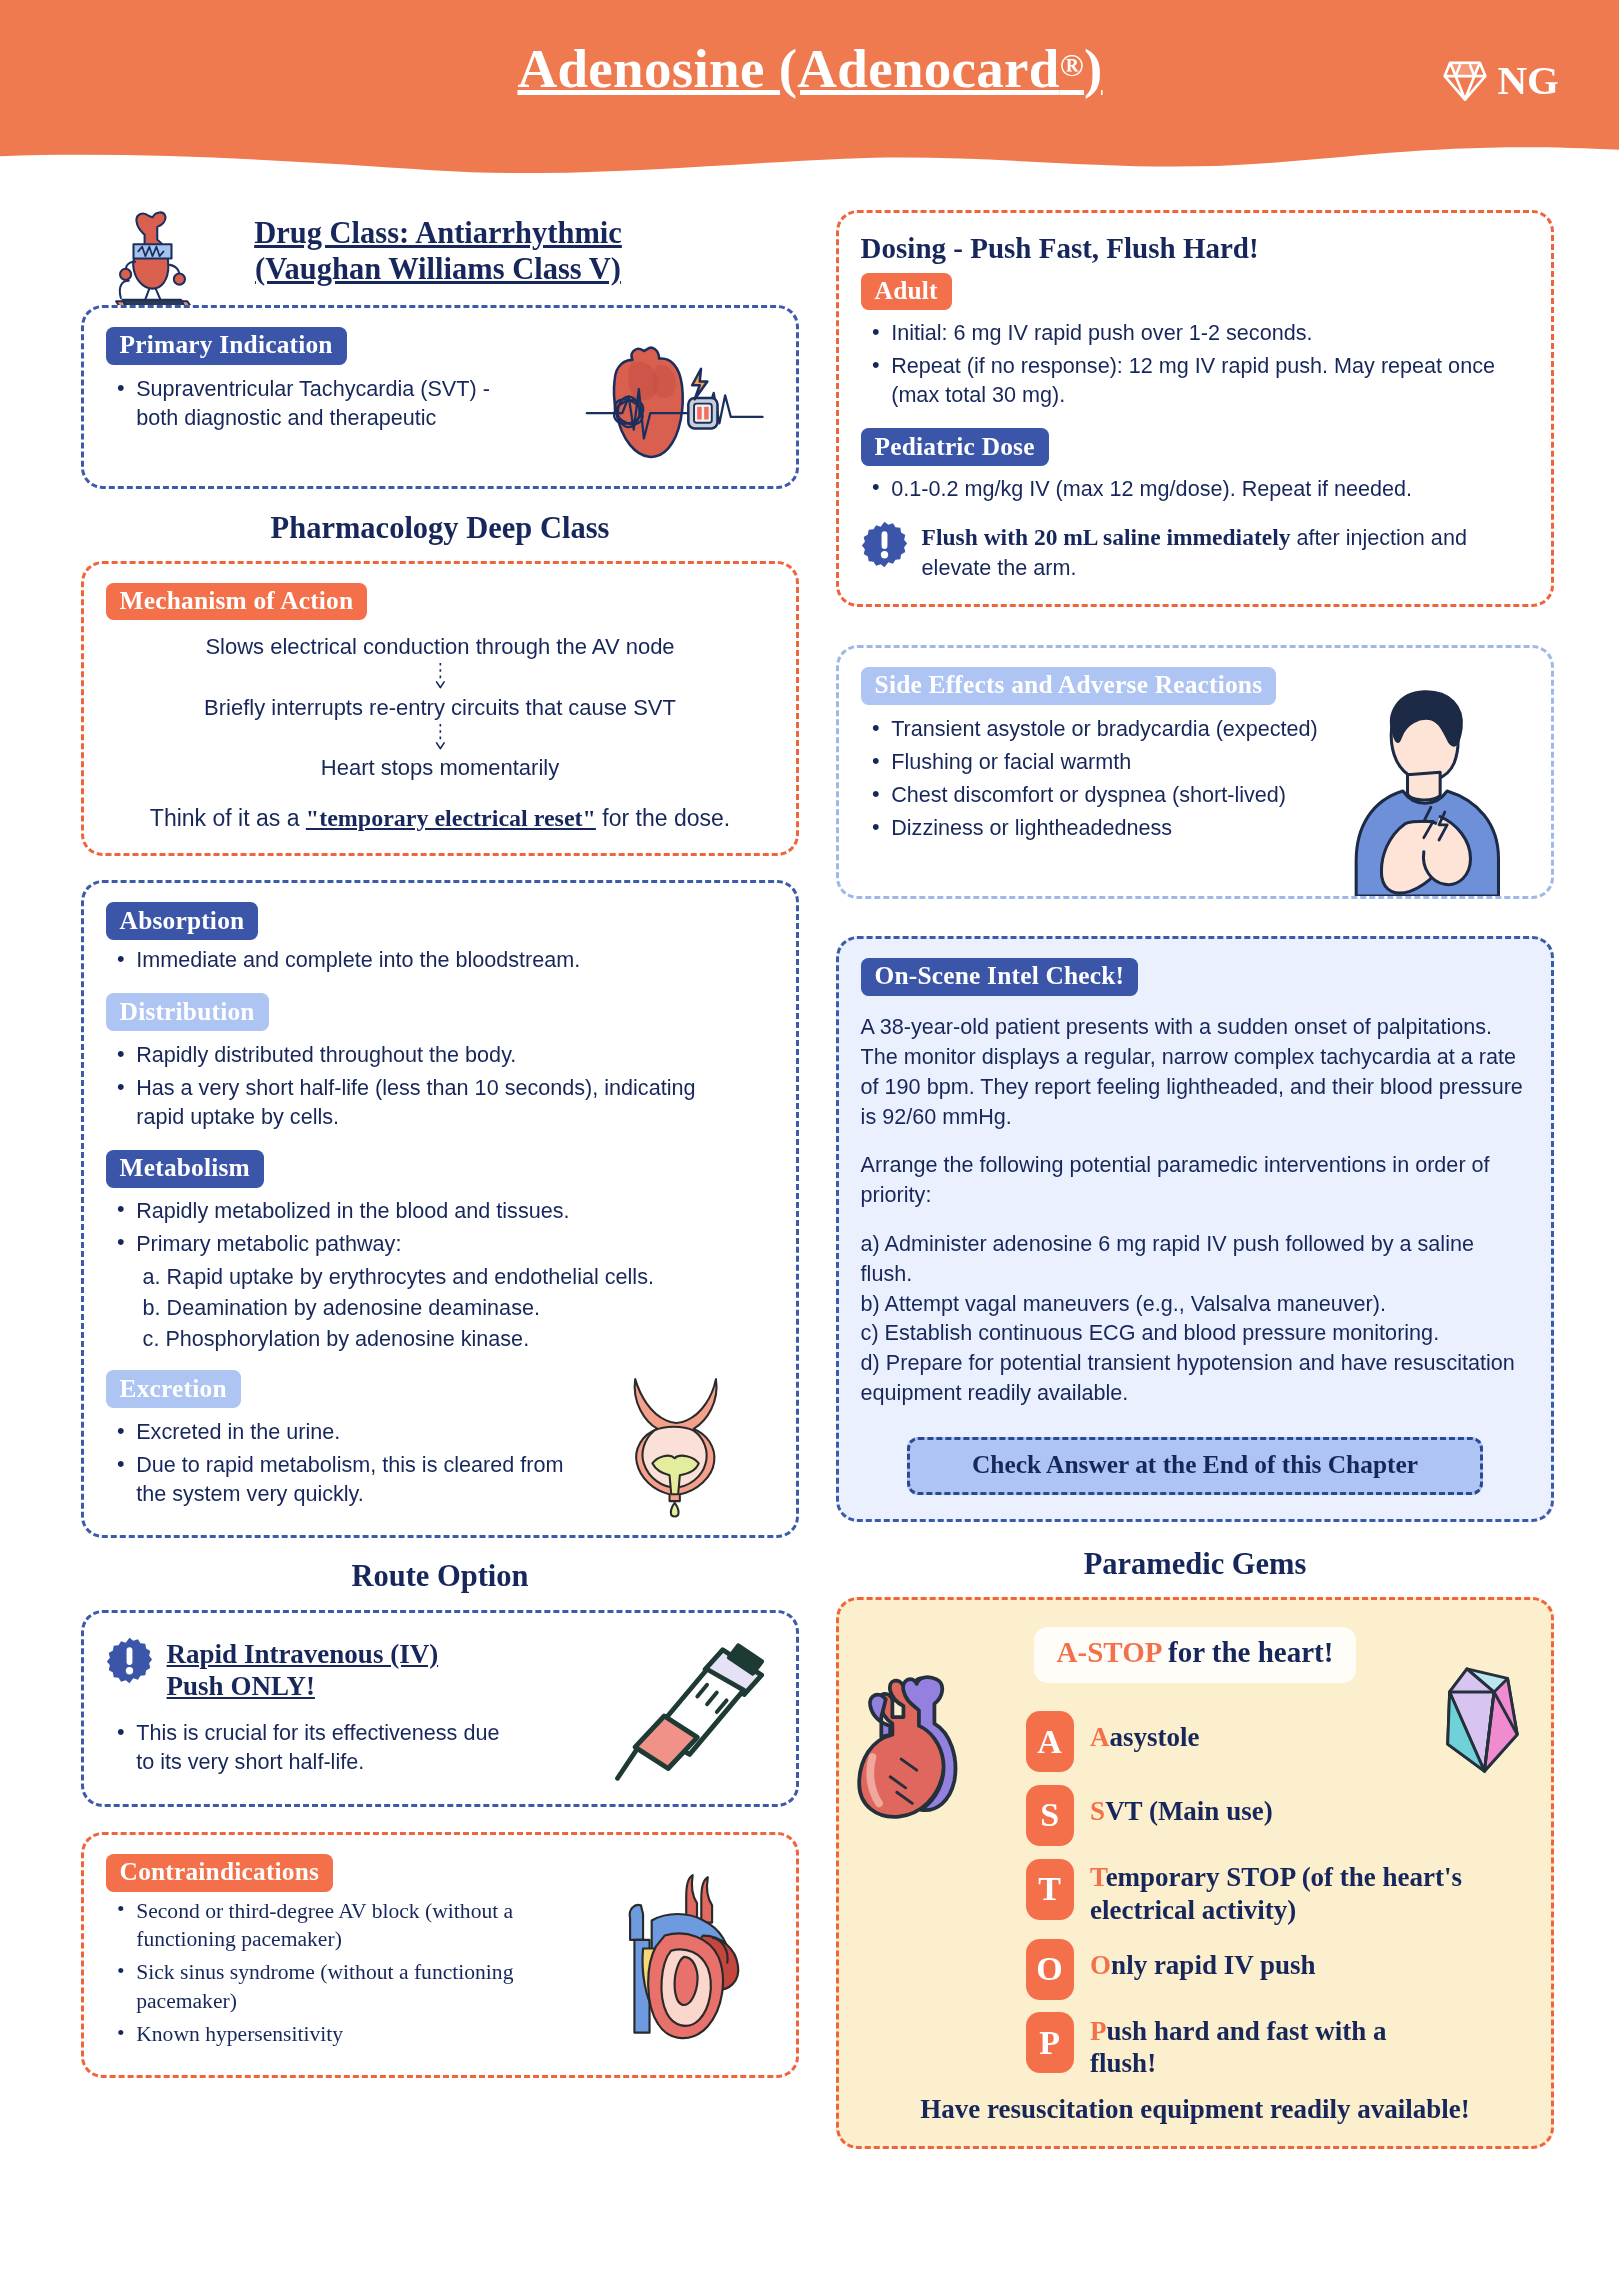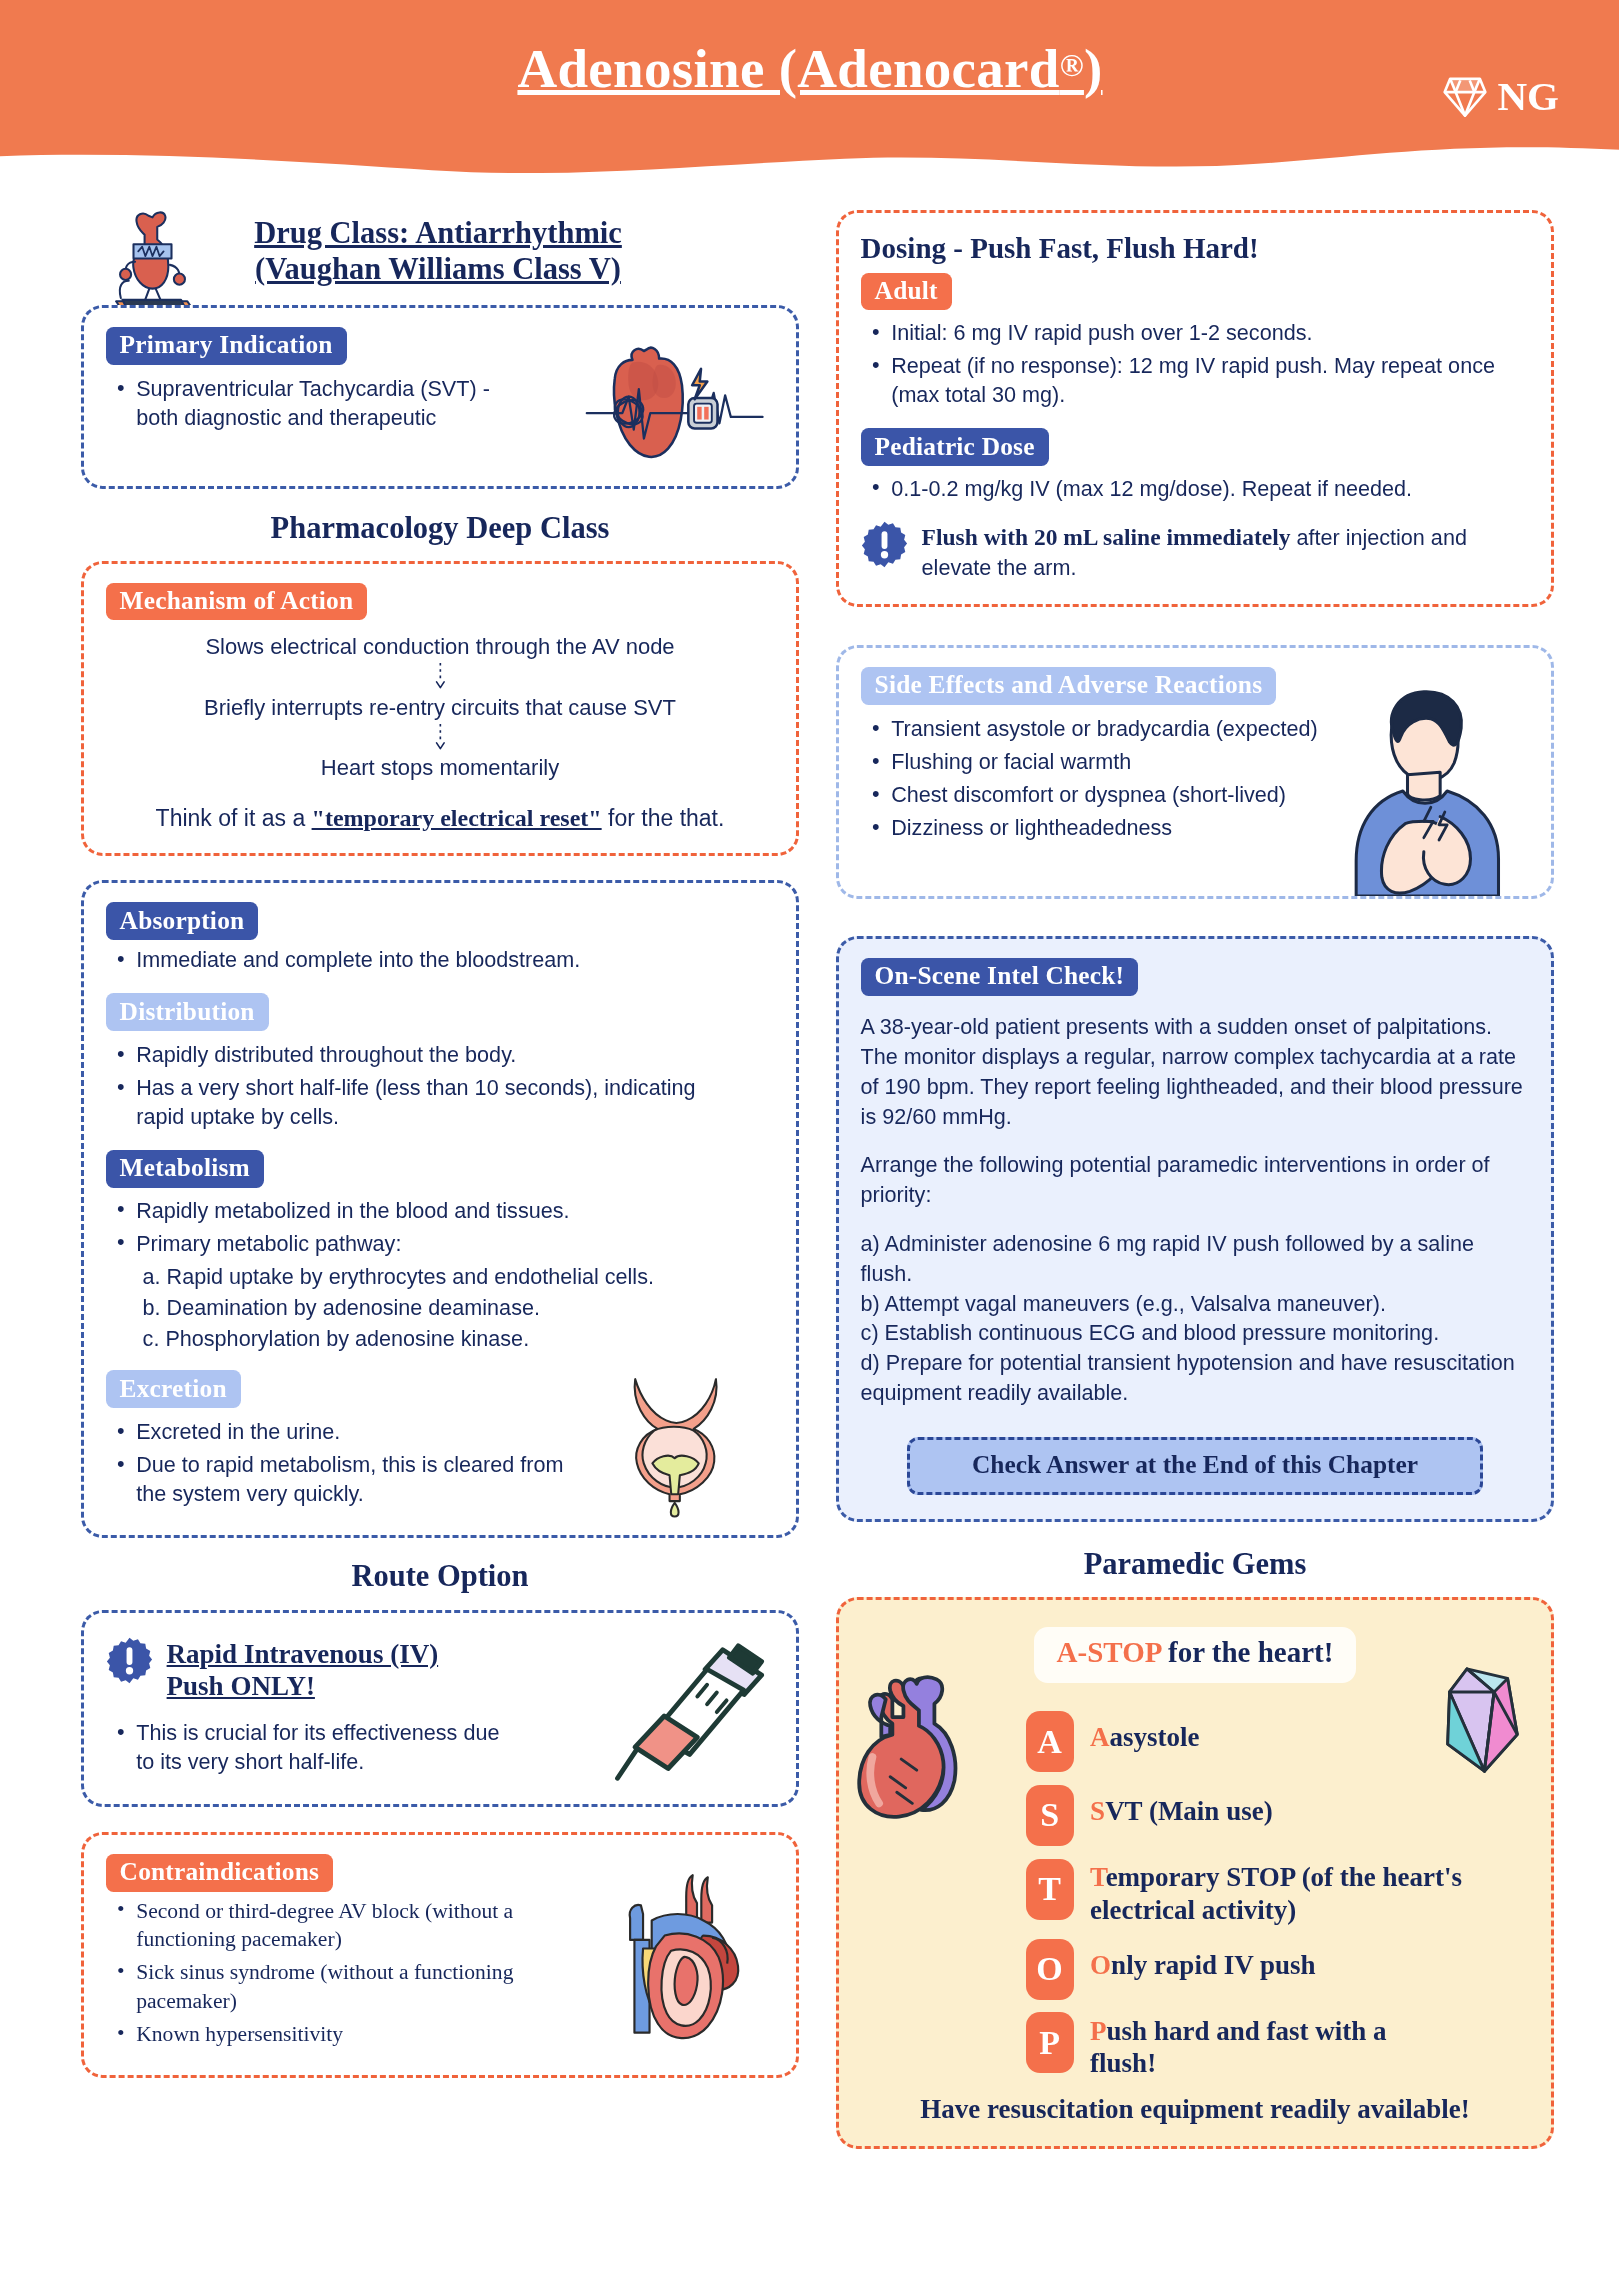--- a/index.html
+++ b/index.html
@@ -22,21 +22,21 @@
     position:absolute; left:0; top: 37px; width: 1620px;
     text-align:center;
     font-family: "Liberation Serif", serif;
     font-weight: 700;
     font-size: 55px;
     color:#ffffff;
     letter-spacing: 0.3px;
   }
   #header-title .reg { font-size: 32px; vertical-align: 11.4px; }
   #logo {
-    position:absolute; right: 61px; top: 71px;
+    position:absolute; right: 61px; top: 55px;
     display:flex; align-items:center; gap: 8px;
   }
   #logo .ng {
     font-family:"Liberation Serif", serif; font-weight:700;
     font-size: 41px; color:#fff; line-height:1;
   }
 
   
   .col { position:absolute; }
   #col-left  { left: 81px;  top: 210px; width: 718px; }
@@ -243,21 +243,21 @@
         <svg width="12.7" height="29" viewBox="0 0 20 46">
             <g stroke="#17275B" stroke-width="2.6" fill="none">
               <path d="M10 0 v30" stroke-dasharray="4 6"></path>
               <path d="M4 30 l6 9 6 -9" stroke-linecap="round" stroke-linejoin="round"></path>
             </g>
           </svg>
       </div>
       <div class="flow-step">Heart stops momentarily</div>
     </div>
     <div style="text-align:center;margin-top:23px;font-size:23px;color:#17275B;">
-      <span>Think of it as a </span><b class="serif" style="font-size:24px;">"temporary electrical reset"</b><span> for the that.</span>
+      <span>Think of it as a </span><b class="serif" style="font-size:24px;">"temporary electrical reset"</b><span> for the dose.</span>
     </div>
   </div>
 
   <div class="panel blue" style="margin-top:24px;">
     <span class="badge navy">Absorption</span>
     <ul class="bul" style="margin-top:6.3px;">
       <li>Immediate and complete into the bloodstream.</li>
     </ul>
 
     <div class="gap"></div>

